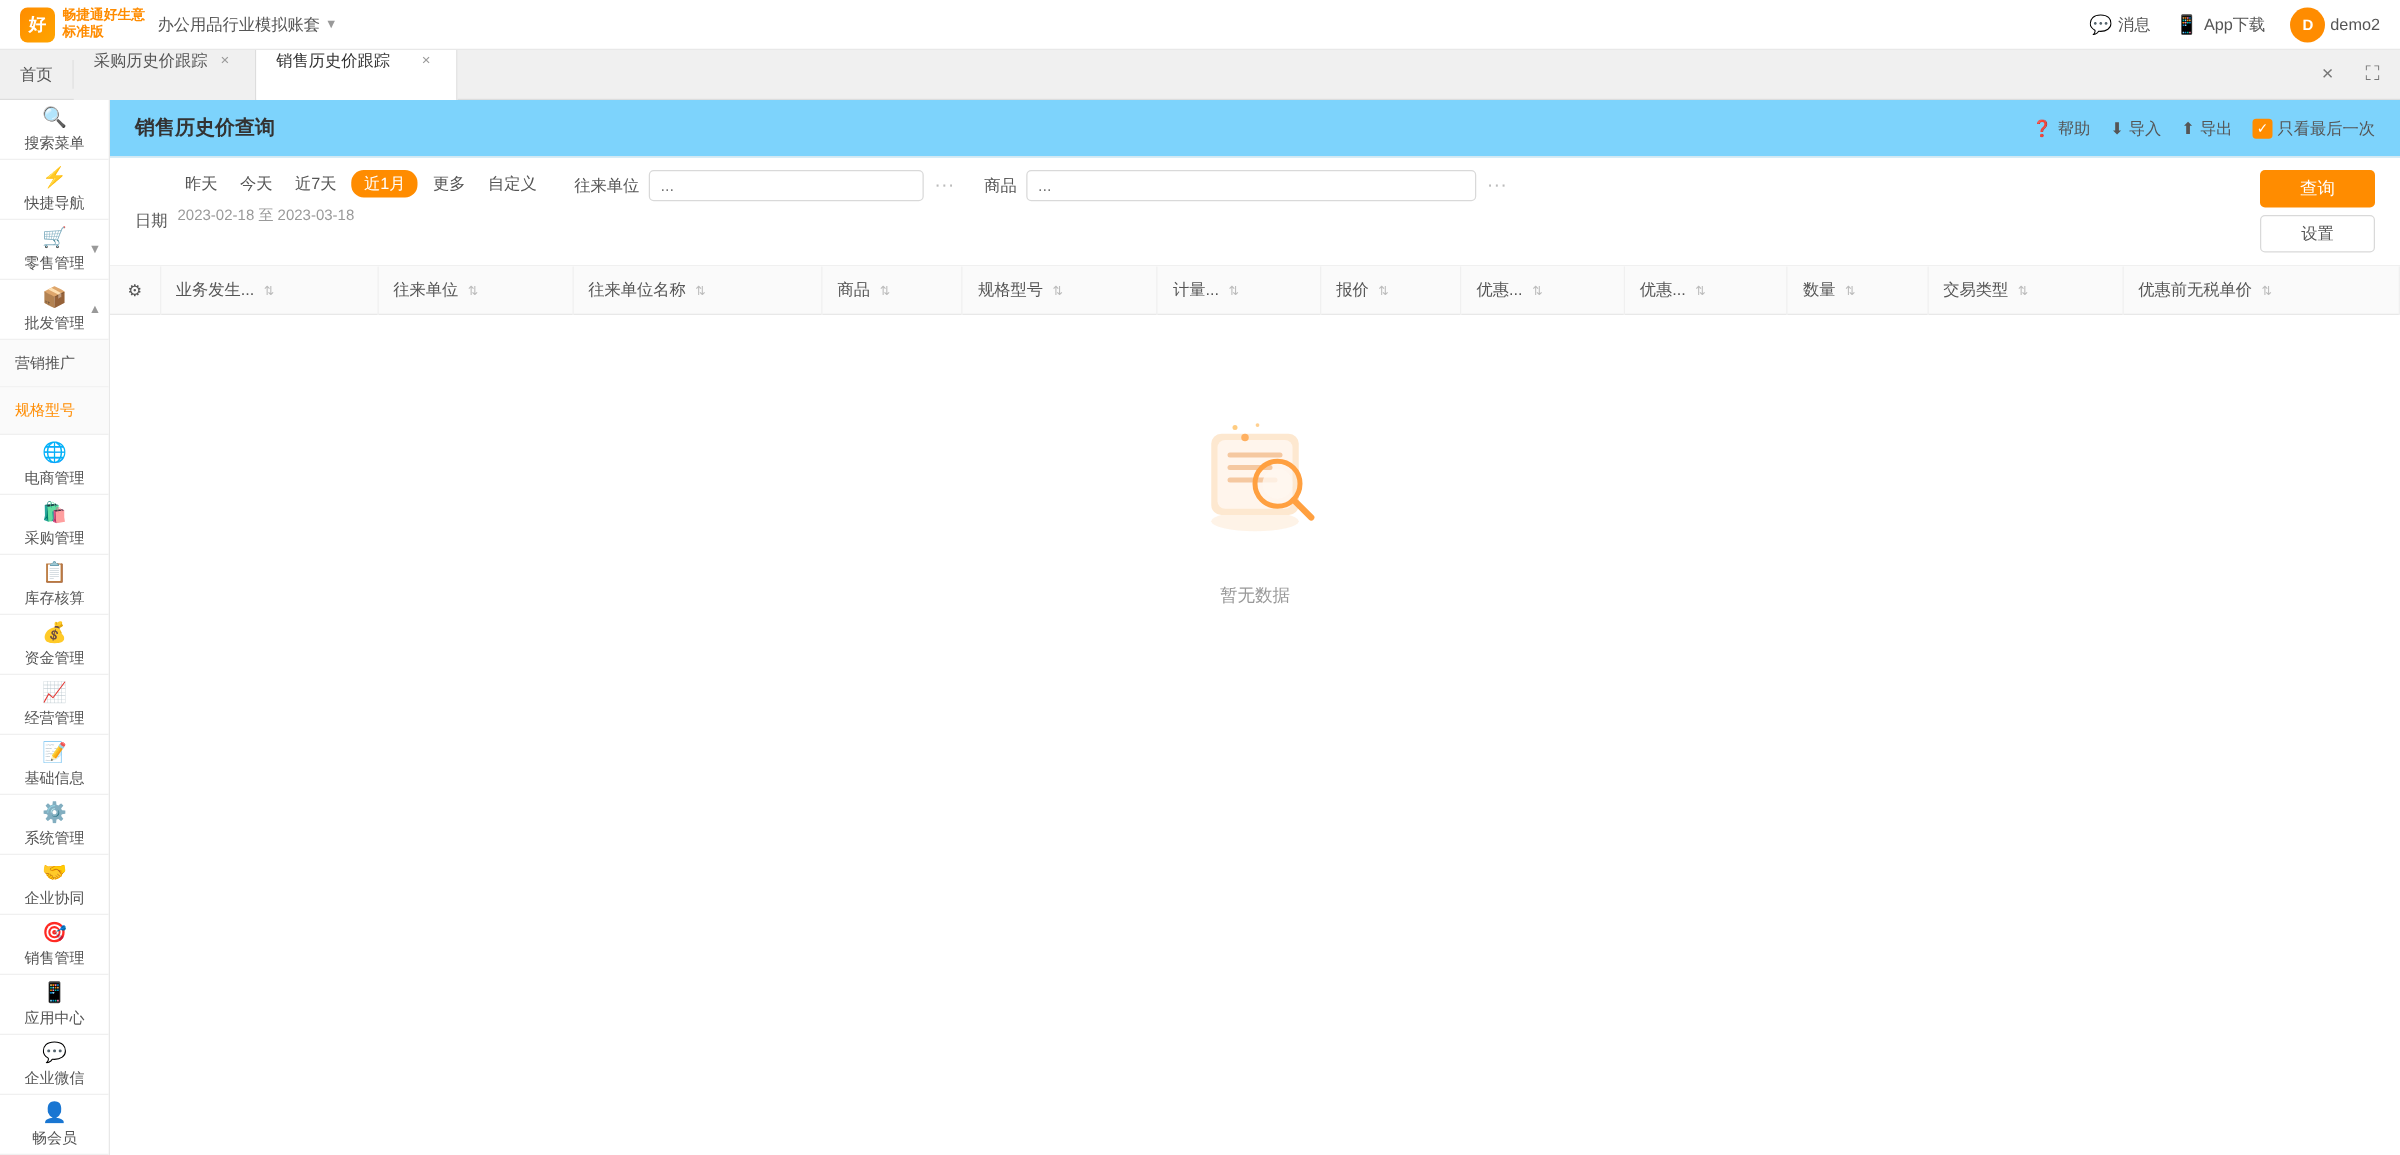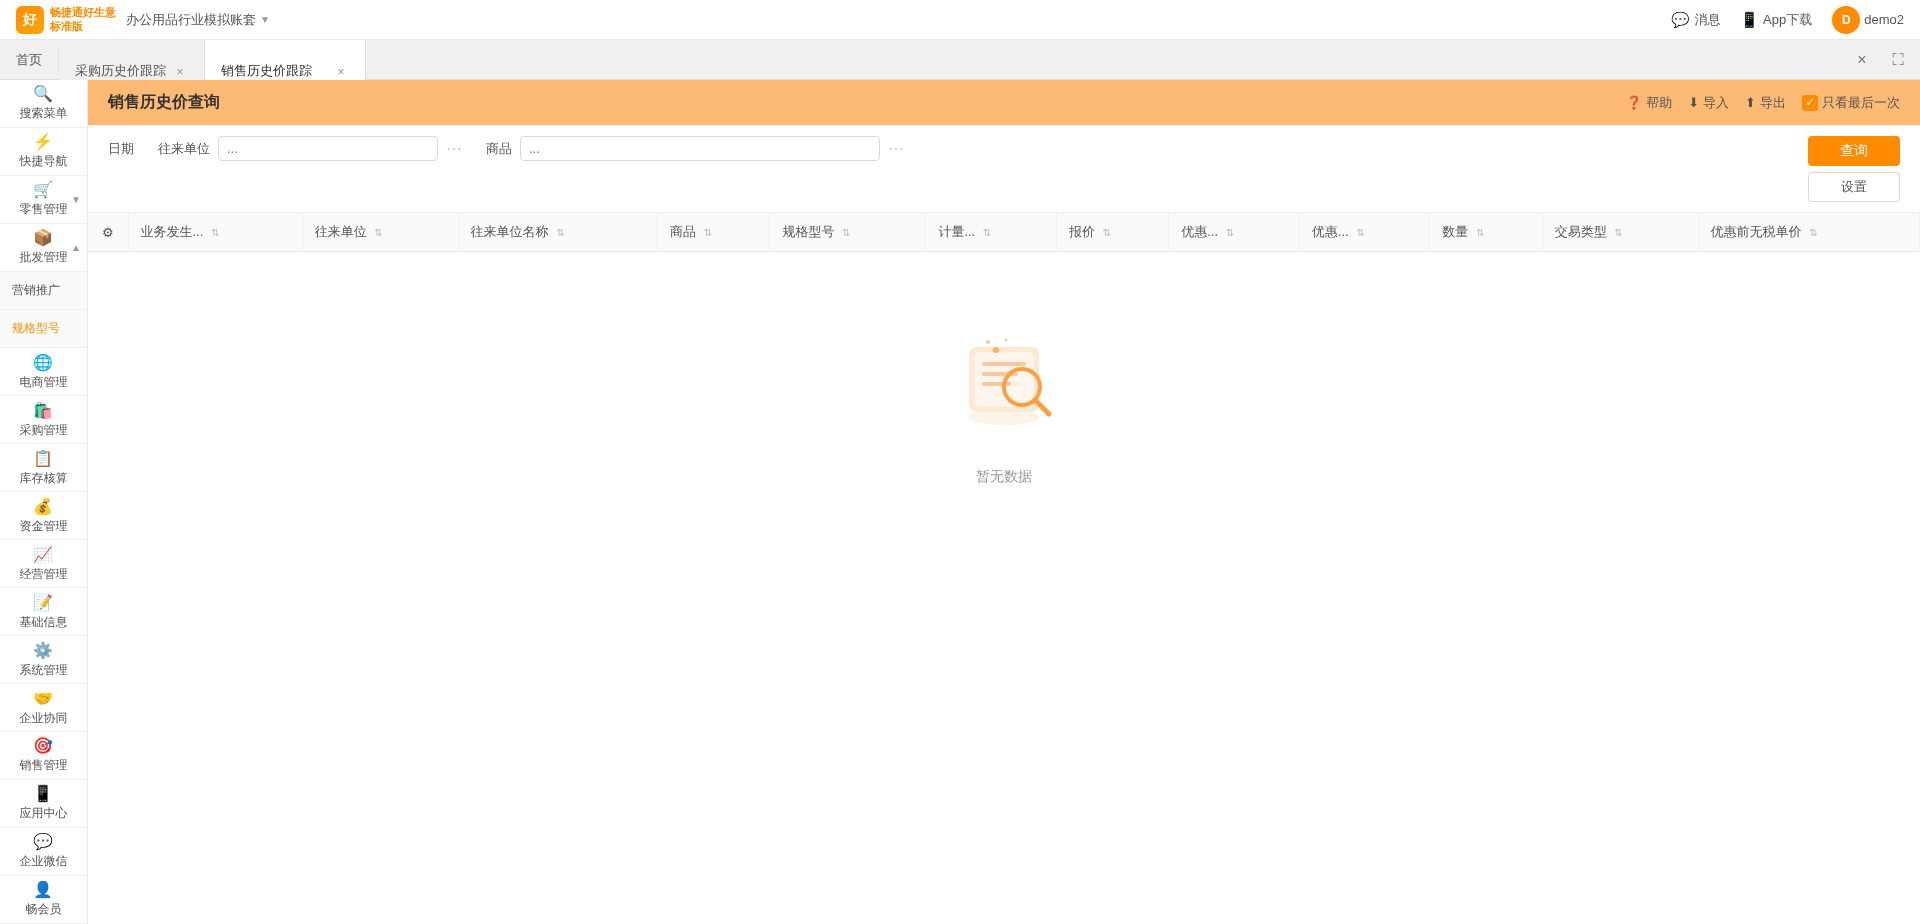--- a/index.html
+++ b/index.html
@@ -91,21 +91,21 @@
       background: #f0f0f0;
       display: flex;
       align-items: center;
       padding: 0 0;
       flex-shrink: 0;
       border-bottom: 1px solid #ddd;
     }
     .tab-item {
       height: 40px;
       display: flex;
-      align-items: flex-end;
+      align-items: flex-start;
       padding: 0 16px;
       cursor: pointer;
       font-size: 13px;
       color: #555;
       gap: 6px;
       border-right: 1px solid #ddd;
       background: #f0f0f0;
       white-space: nowrap;
     }
     .tab-item.active {
@@ -233,21 +233,21 @@
       overflow: hidden;
     }
 
     
     .page-header {
       display: flex;
       align-items: center;
       justify-content: space-between;
       padding: 12px 20px;
       border-bottom: 1px solid #f0f0f0;
-      background: #fdba74;
+      background: #7dd3fc;
       flex-shrink: 0;
     }
     .page-title {
       font-size: 16px;
       font-weight: 600;
       color: #333;
     }
     .page-header-actions {
       display: flex;
       align-items: center;
@@ -540,21 +540,32 @@
           <div class="only-last-check">
             <div class="checkbox-checked">✓</div>
             <span>只看最后一次</span>
           </div>
         </div>
       </div>
 
       <div style="display:flex; align-items:flex-start; padding: 10px 20px 10px 20px; border-bottom: 1px solid #f0f0f0; gap: 24px; flex-shrink:0;">
 
         <div style="display:flex; align-items:flex-start; gap: 8px;">
-          <span class="filter-label" style="padding-top:4px;">日期</span>
+          <span class="filter-label" style="padding-top:4px;margin-top:28px;">日期</span>
+          <div style="display:flex; flex-direction:column; gap:4px;">
+            <div class="date-options">
+              <span class="date-option">昨天</span>
+              <span class="date-option">今天</span>
+              <span class="date-option">近7天</span>
+              <span class="date-option active">近1月</span>
+              <span class="date-option">更多</span>
+              <span class="date-option">自定义</span>
+            </div>
+            <div class="date-range-text">2023-02-18 至 2023-03-18</div>
+          </div>
         </div>
 
         <div style="display:flex; align-items:center; gap: 8px;">
           <span class="filter-label">往来单位</span>
           <input class="filter-input" type="text" placeholder="..." style="width: 220px;">
           <span style="color:#bbb; cursor:pointer; font-size:16px;">···</span>
         </div>
 
         <div style="display:flex; align-items:center; gap: 8px;">
           <span class="filter-label">商品</span>

